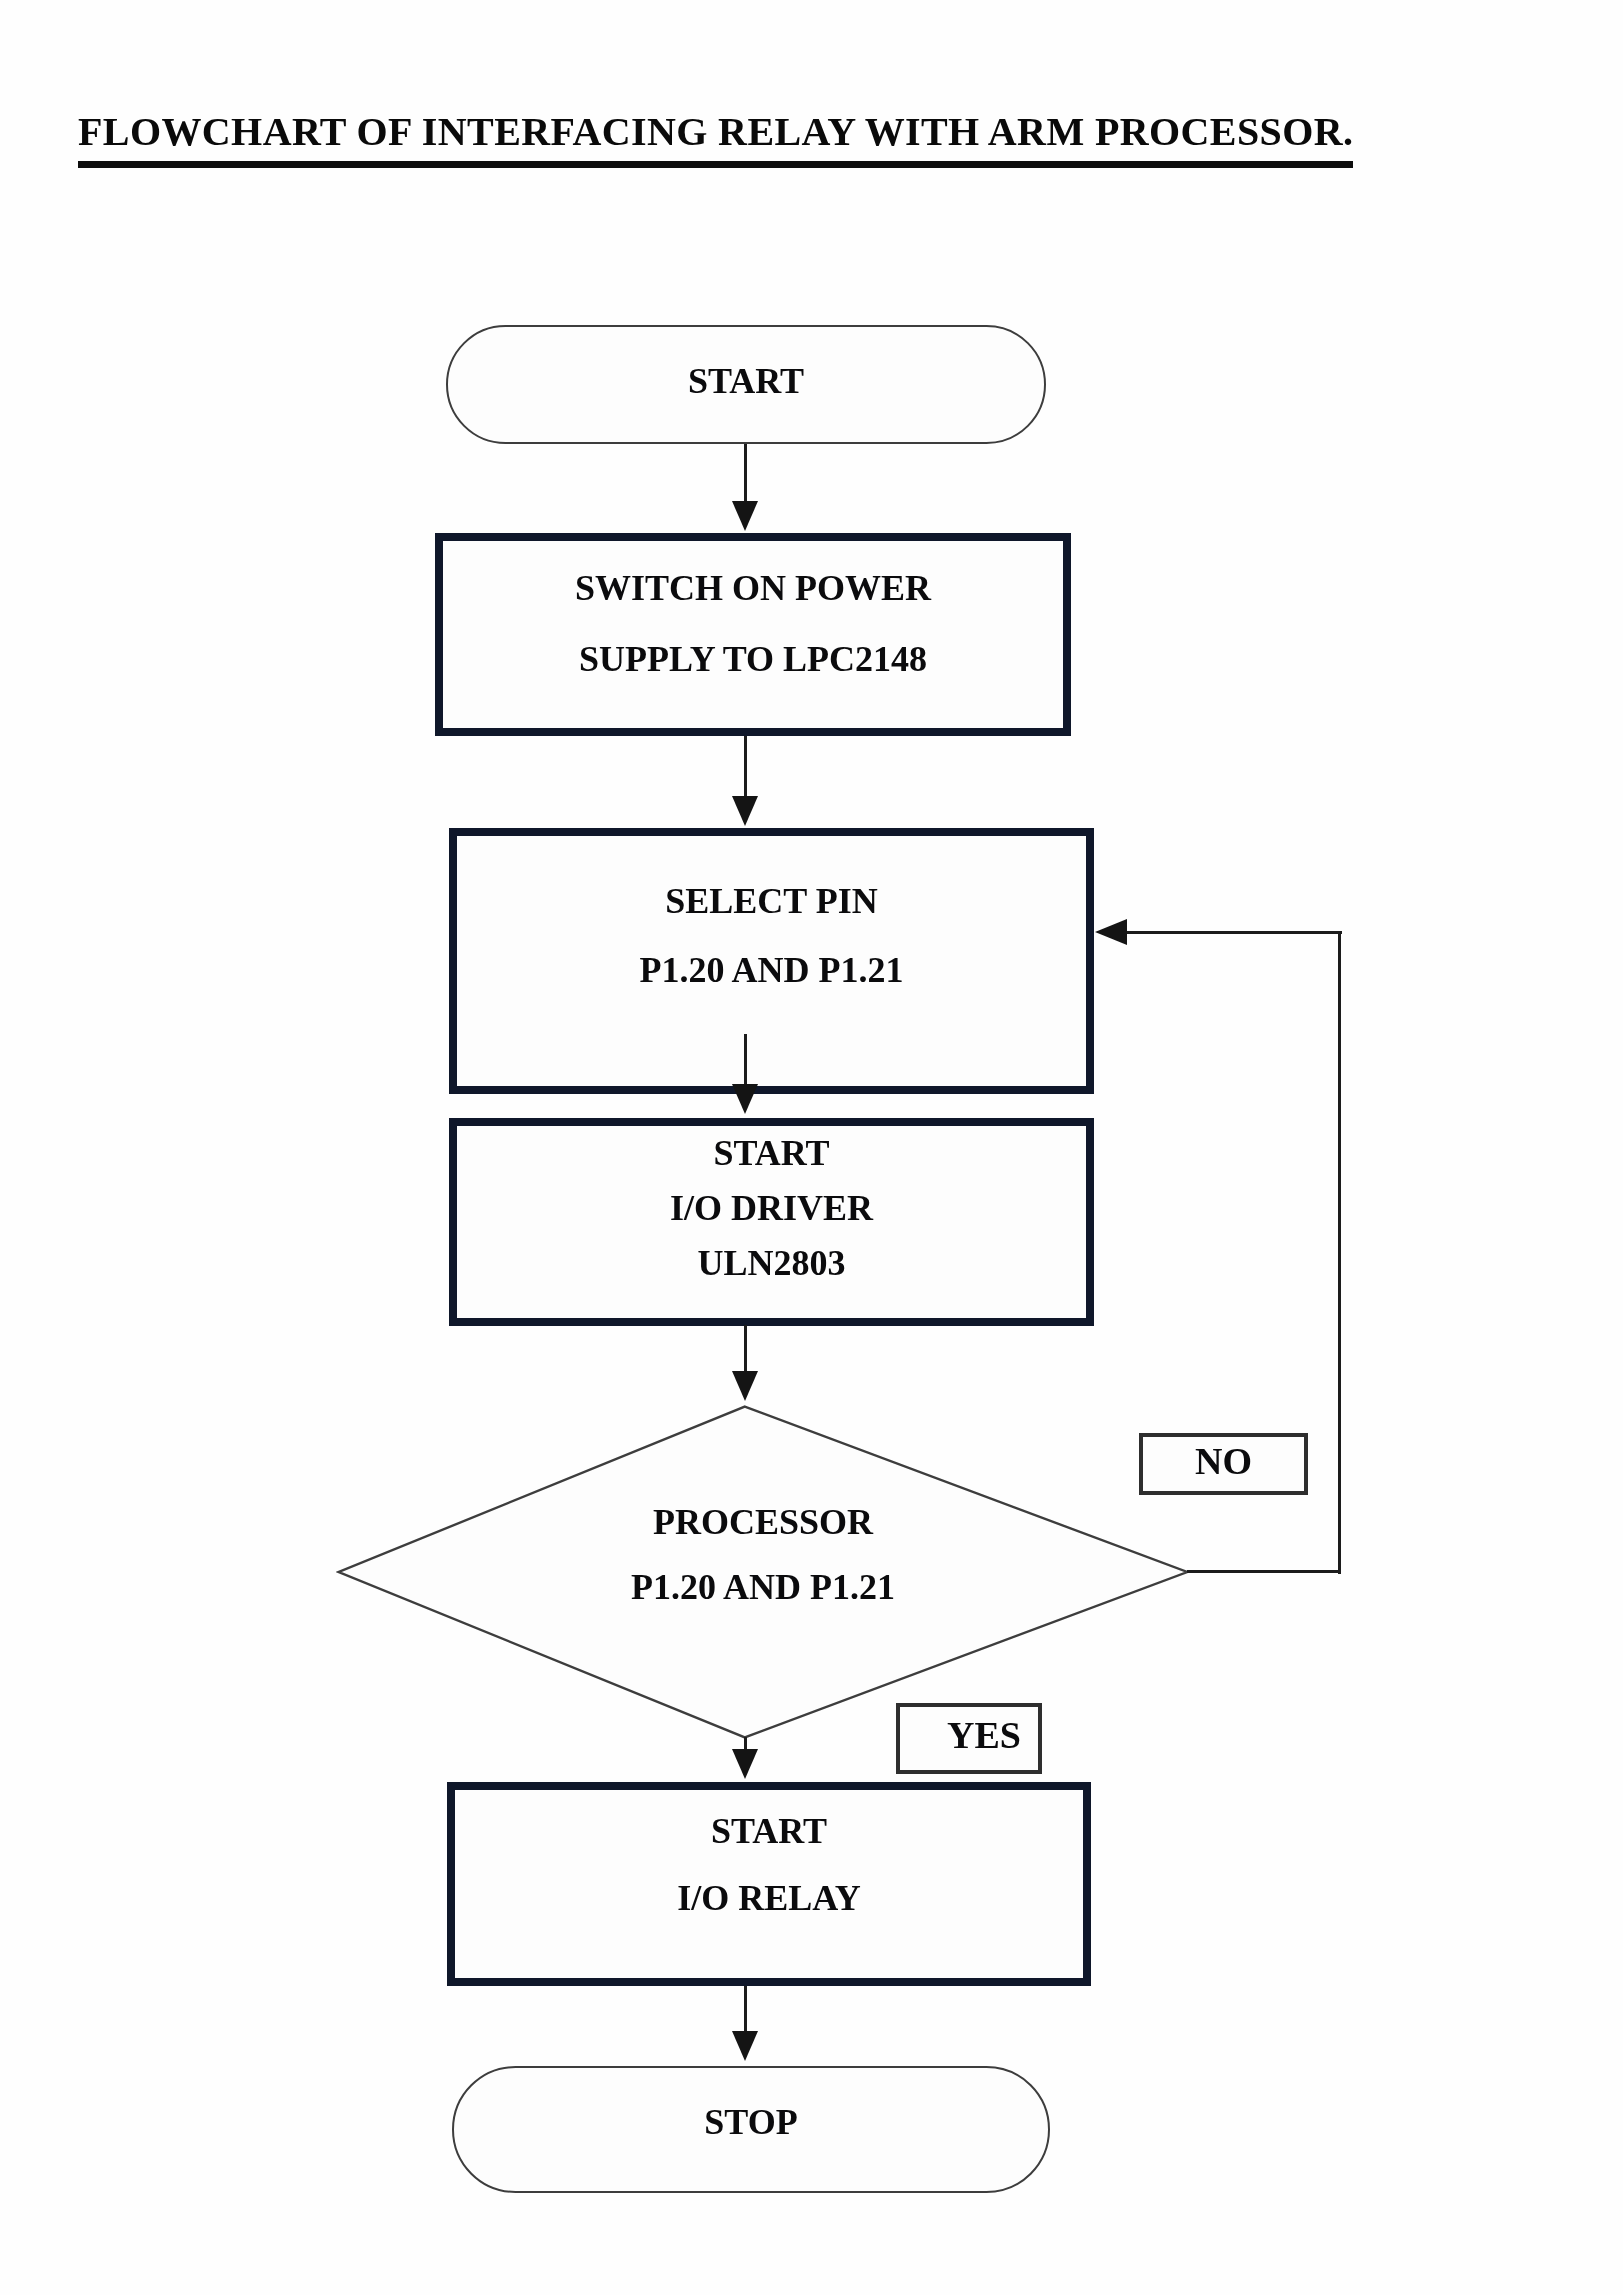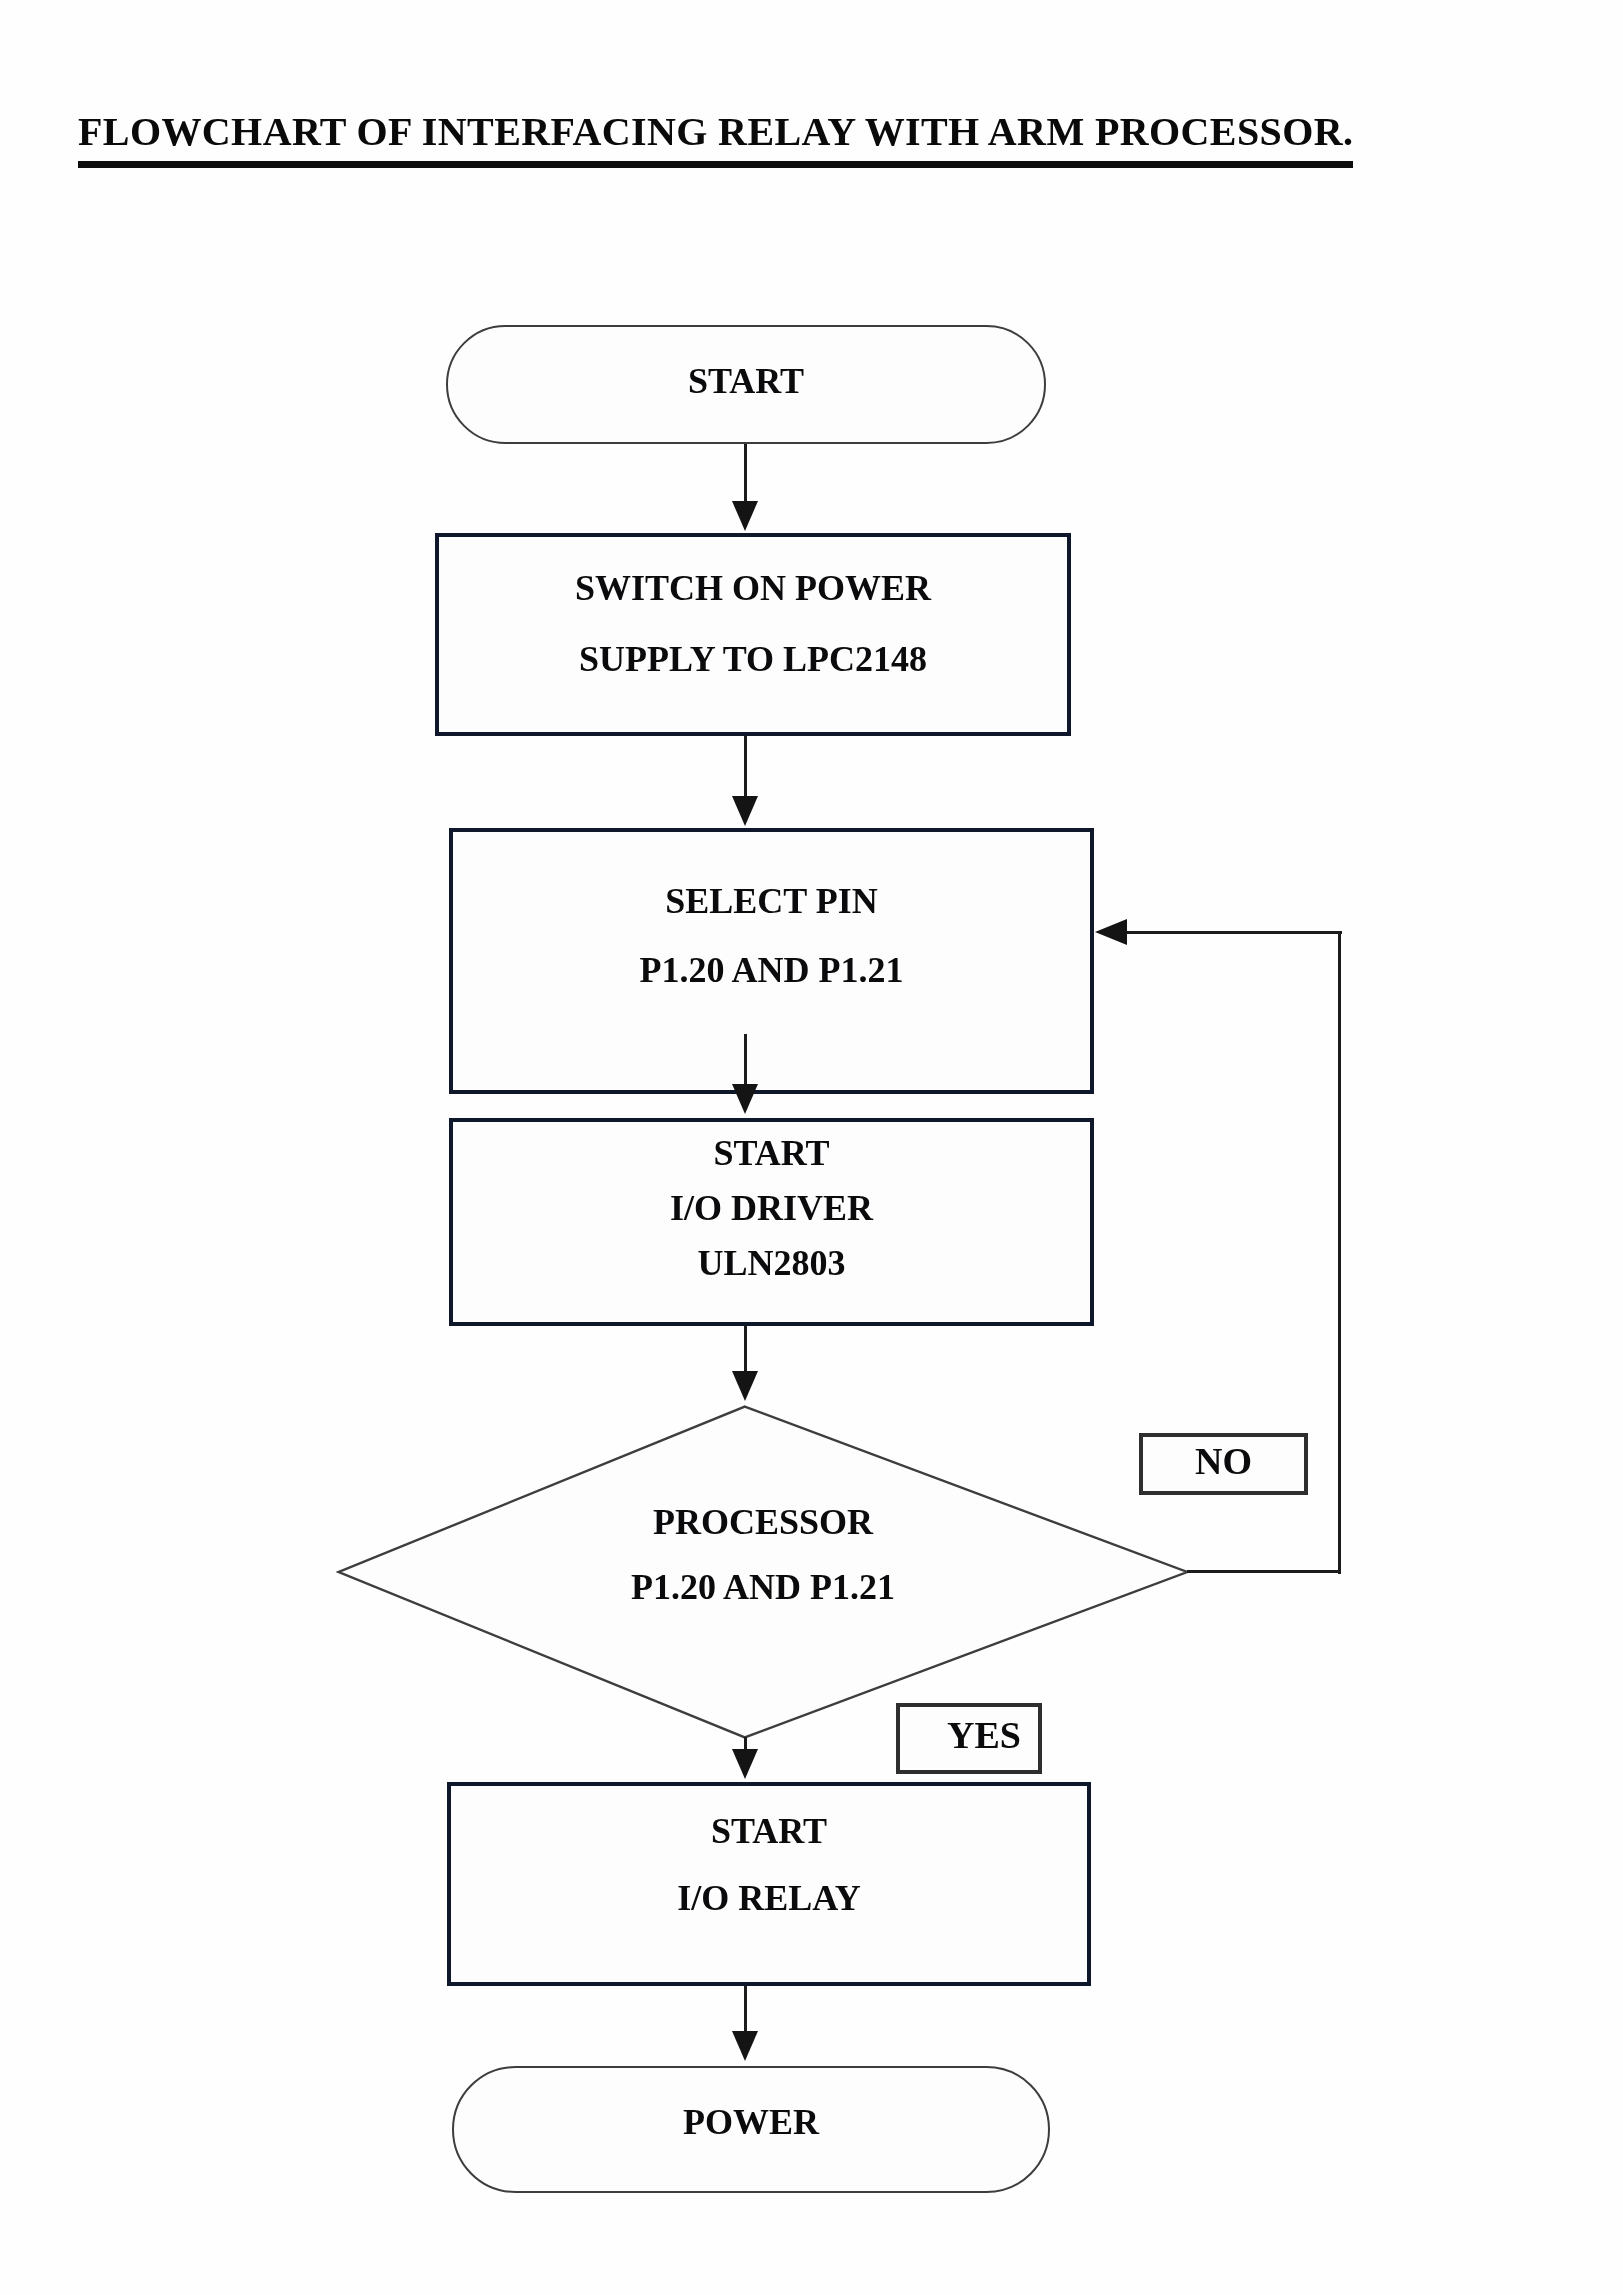--- a/index.html
+++ b/index.html
@@ -37,21 +37,21 @@
     font-weight: bold;
     font-size: 36px;
     color: #0b0b0d;
     background: #fdfdfd;
   }
   .terminator {
     border: 2.4px solid #3d3d3d;
     border-radius: 792px;
   }
   .process {
-    border: 4px solid #0f172a;
+    border: 8px solid #0f172a;
   }
   .label-box {
     border: 4px solid #2e2e2e;
     font-size: 38px;
   }
   .vline { position: absolute; width: 3.2px; background: #1c1c1c; }
   .hline { position: absolute; height: 3.2px; background: #1c1c1c; }
   .arr-down {
     position: absolute;
     width: 0; height: 0;
@@ -155,17 +155,17 @@
 
   <div class="node process" style="left:447px; top:1782px; width:644px; height:204px; line-height:1.85; padding-bottom:38px;">
     <span>START</span>
     <span>I/O RELAY</span>
   </div>
 
   <div class="vline" style="left:744px; top:1986px; height:48px;"></div>
   <div class="arr-down" style="left:732px; top:2031px;"></div>
 
   <div class="node terminator" style="left:452px; top:2066px; width:598px; height:127px; padding-bottom:14.3px;">
-    <span>POWER</span>
+    <span>STOP</span>
   </div>
 
 </div>
 
 
 </body></html>

